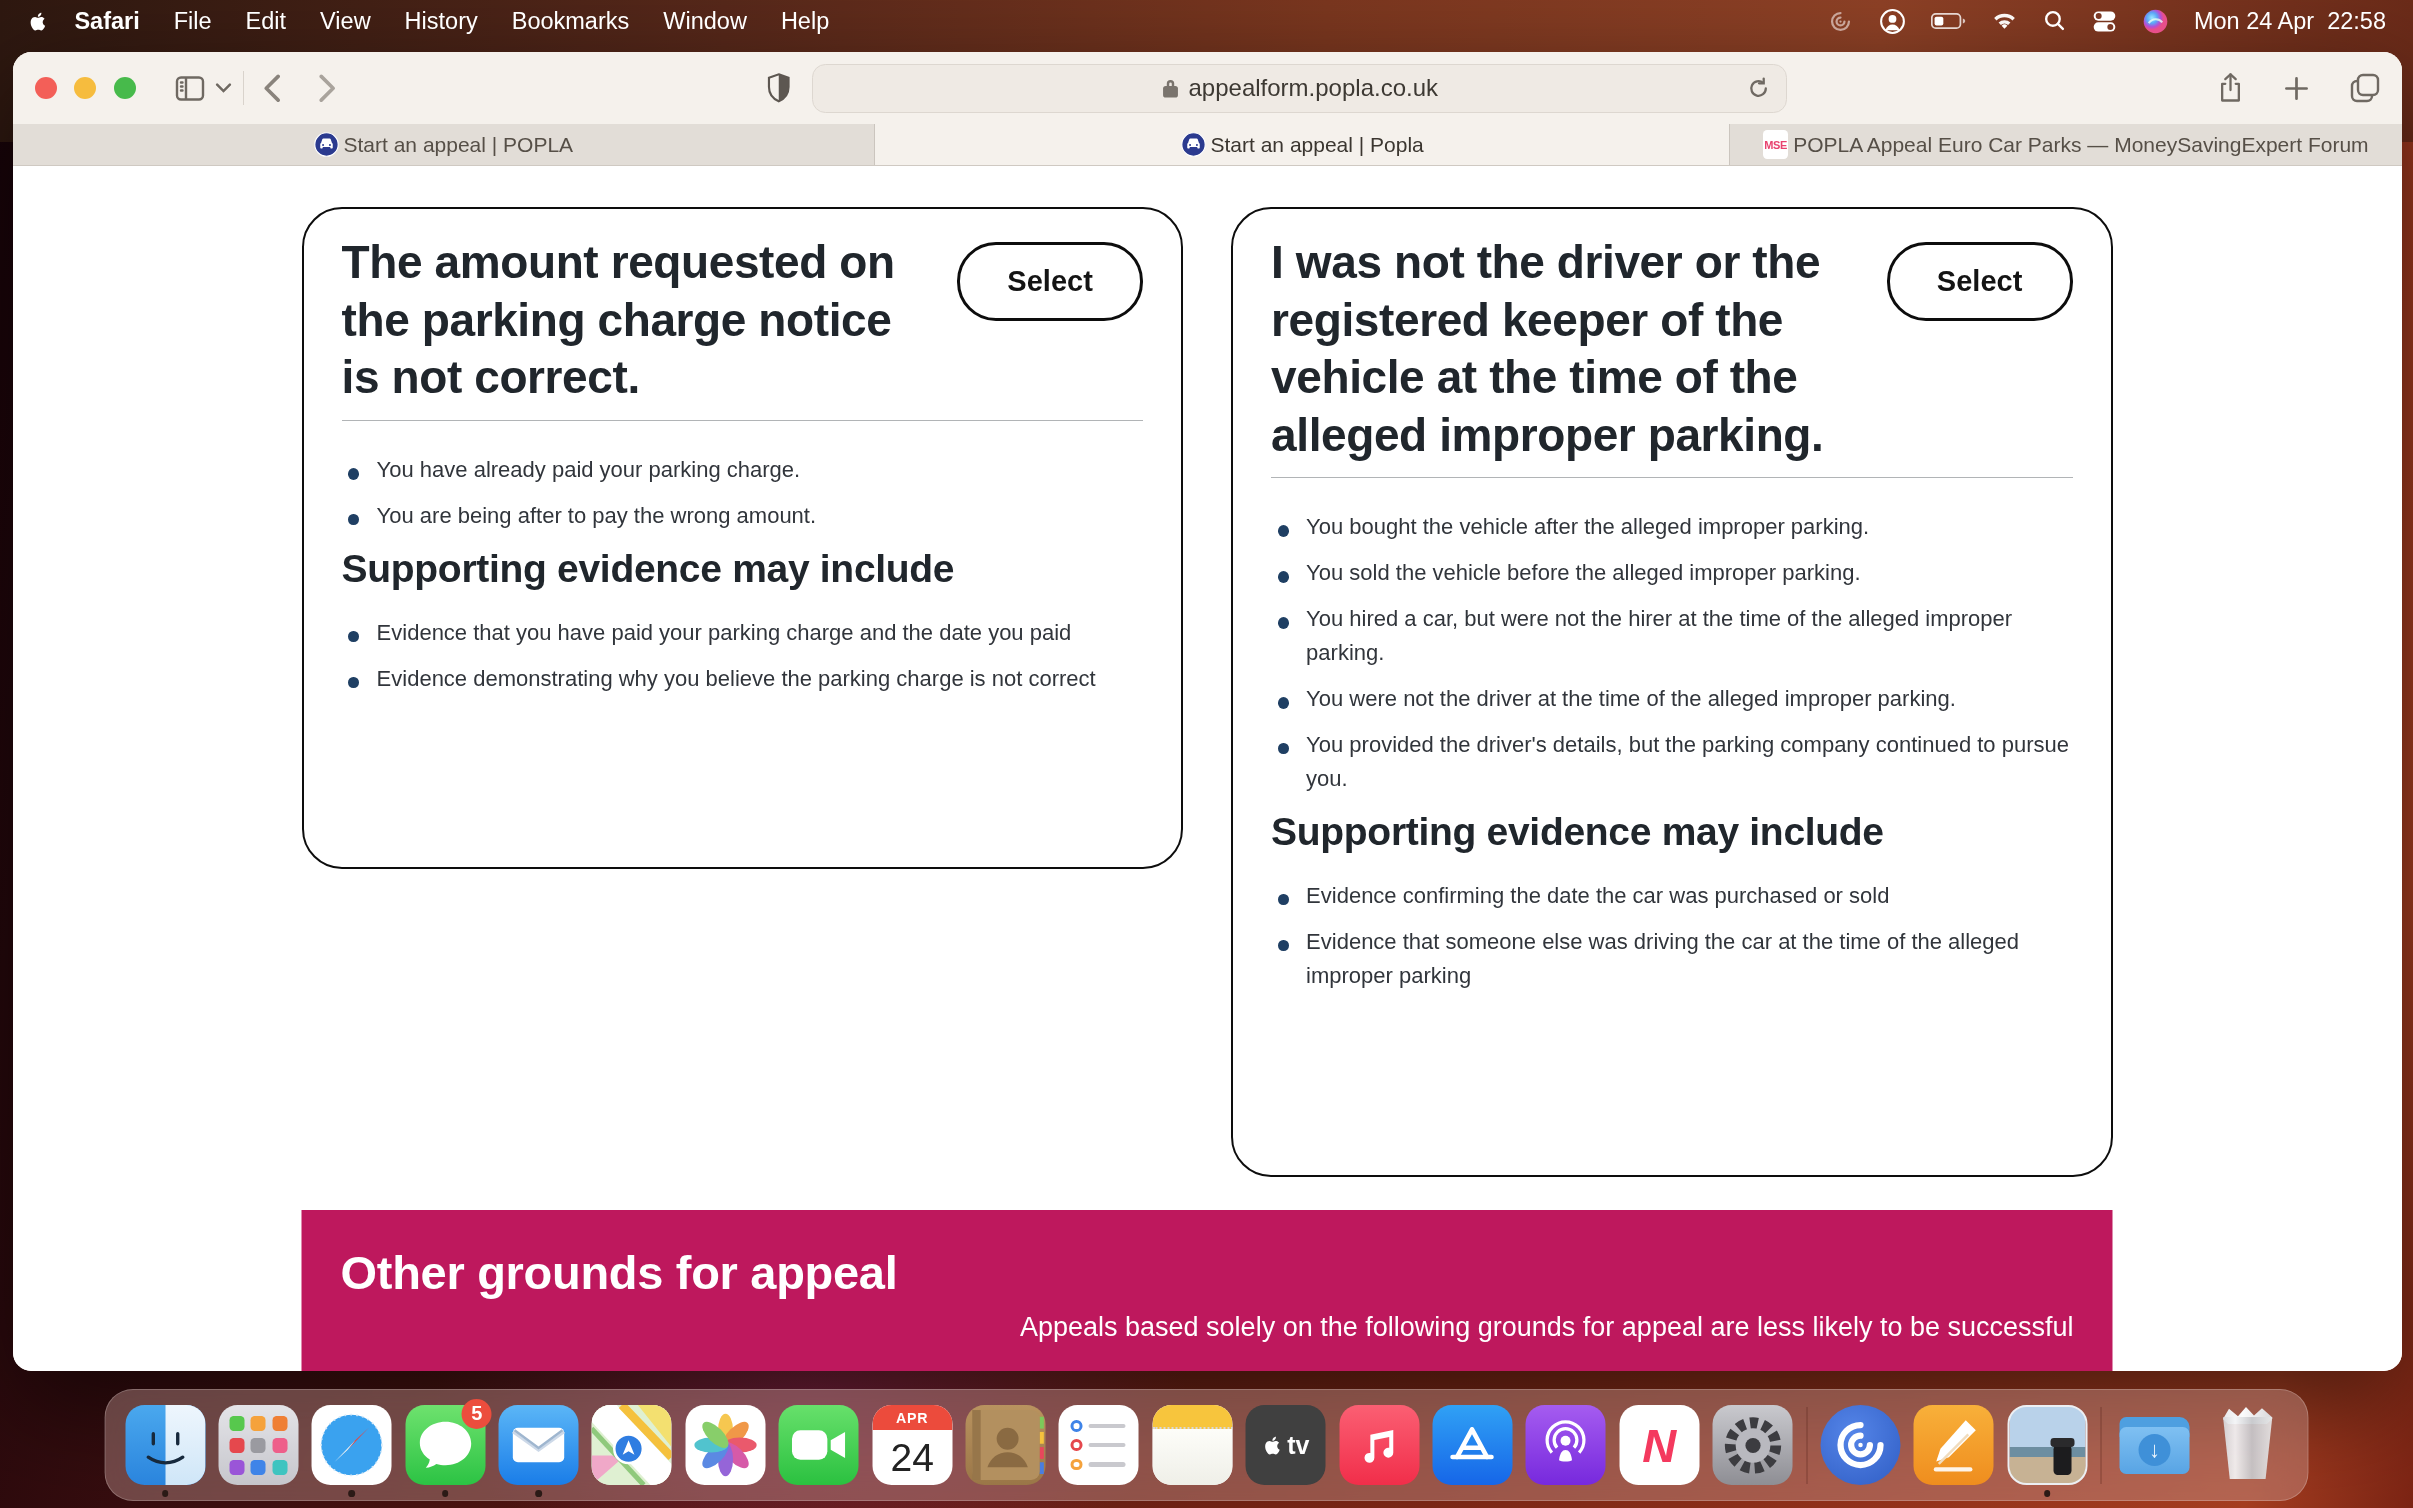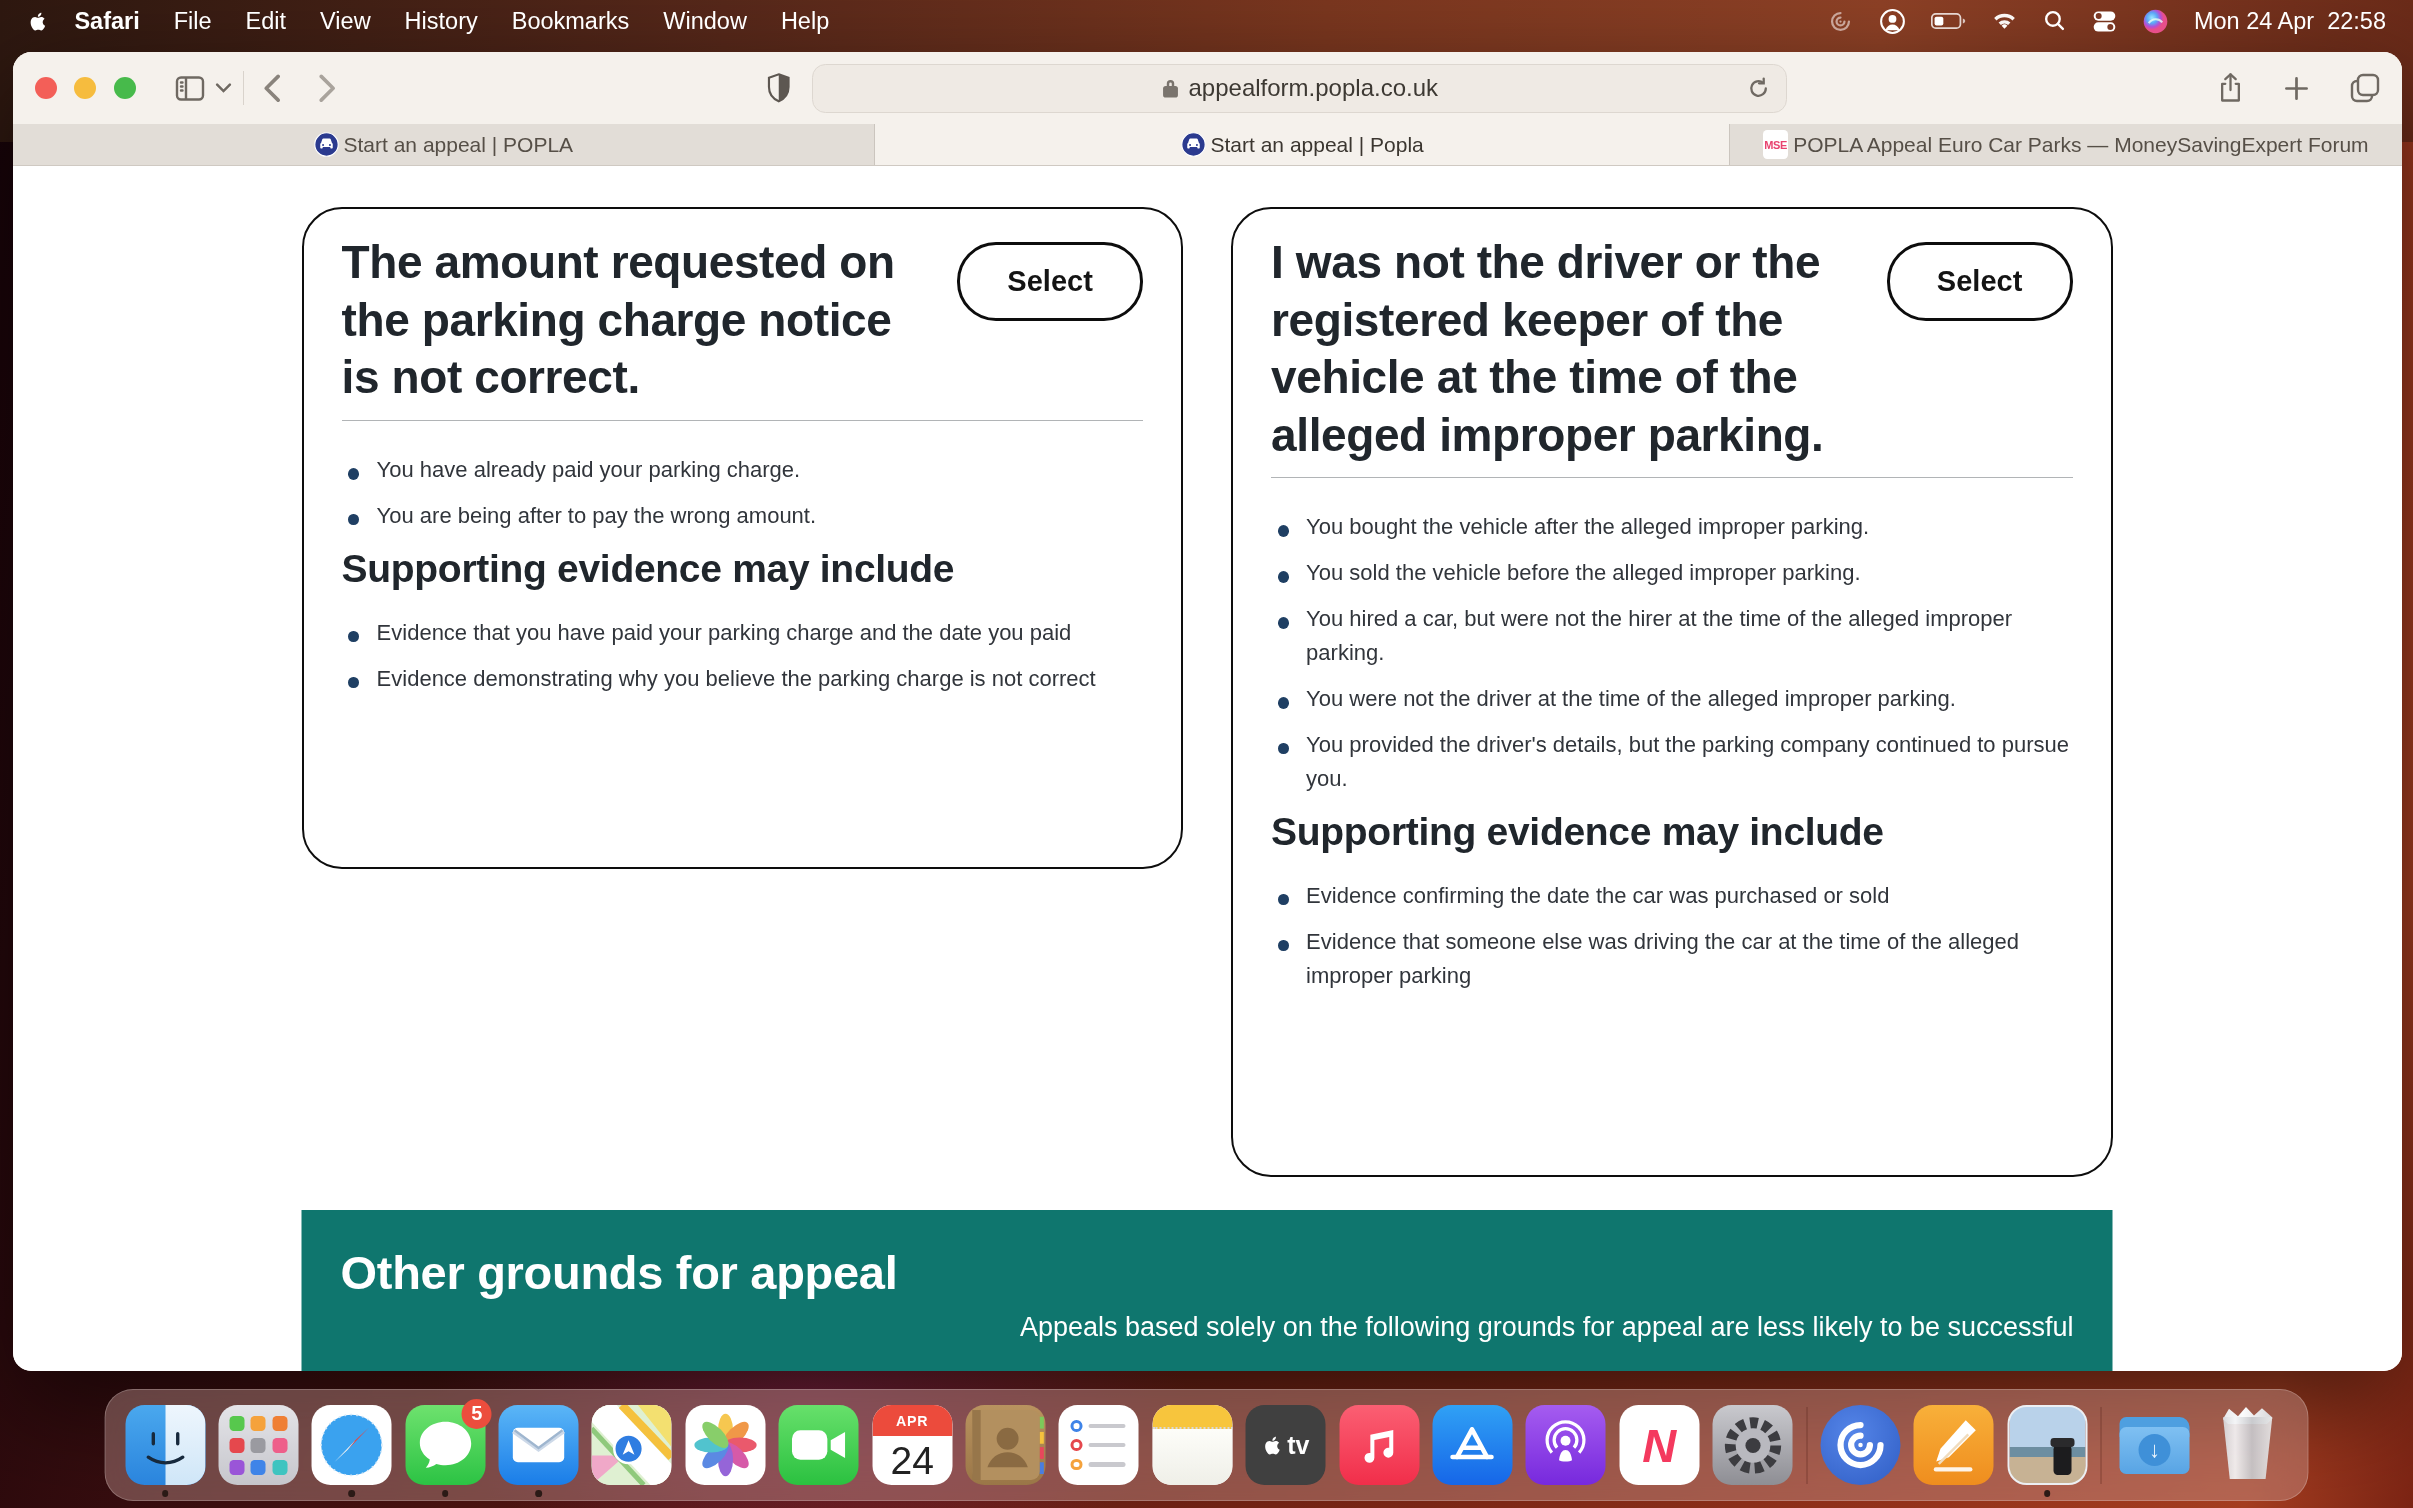--- a/index.html
+++ b/index.html
@@ -66,21 +66,21 @@
   .divider { border:none; border-top:1.7px solid #b1b4b6; margin-top:13.4px; }
   ul.blist { list-style:none; margin-top:32px; }
   ul.blist li { position:relative; font-size:22px; line-height:1.55; color:#31353b;
     padding-left:35px; margin-bottom:11.7px; }
   ul.blist li::before { content:""; position:absolute; left:6.7px; top:15px; width:11px; height:11.7px;
     border-radius:50%; background:#1f3f63; }
   .evi-h { font-size:39px; font-weight:700; color:#20262c; margin-top:14px; letter-spacing:-0.3px; }
   ul.blist.ev { margin-top:25px; }
 
   .banner { position:absolute; bottom:0; left:50%; transform:translateX(-50%); width:1811px; height:161px;
-    background:#0f766e; color:#fff; padding:35px 39px 0; }
+    background:#be185d; color:#fff; padding:35px 39px 0; }
   .banner-title { font-size:47px; font-weight:700; letter-spacing:-0.3px; }
   .banner-sub { font-size:27px; margin-top:11.7px; font-weight:400;text-align:right; }
 
   
   .dock { position:absolute; bottom:6.7px; left:50%; transform:translateX(-50%);
     height:112px; display:flex; align-items:center; gap:13.4px; padding:0 20px;
     background:rgba(210,165,160,.38); border:0.8px solid rgba(255,255,255,.22); border-radius:28.5px;
     backdrop-filter:blur(20px); z-index:20; }
   .dicon { position:relative; width:80px; height:80px; flex:none; }
   .tile { width:80px; height:80px; border-radius:19px; overflow:hidden; position:relative;
@@ -98,21 +98,21 @@
   .t-launch { background:linear-gradient(180deg,#e4e4e8,#c6c6cc); }
   .lp-grid { display:grid; grid-template-columns:repeat(3,15px); gap:6.7px; }
   .lp-grid i { width:15px; height:15px; border-radius:4.2px; display:block; }
   .t-safari { background:#fff; }
   .t-msg { background:linear-gradient(180deg,#6ee26e,#2cc344); }
   .t-mail { background:linear-gradient(180deg,#5bb6f7,#1a7de8); }
   .t-maps { background:#e9f3e2; }
   .t-photos { background:#fff; }
   .t-ft { background:linear-gradient(180deg,#67e06b,#2bc140); }
   .t-cal { background:#fff; flex-direction:column; }
-  .cal-top { width:100%; height:31px; background:#ec4b3c; color:#fff; font-size:14.2px; font-weight:700;
+  .cal-top { width:100%; height:25px; background:#ec4b3c; color:#fff; font-size:14.2px; font-weight:700;
     display:flex; align-items:center; justify-content:center; letter-spacing:0.8px;text-align:center; }
   .cal-day { flex:1; display:flex; align-items:center; justify-content:center; font-size:39px; color:#222; font-weight:300; }
   .t-contacts { background:linear-gradient(180deg,#b9935f,#9a7647); }
   .t-rem { background:#fff; flex-direction:column; gap:7.5px; align-items:flex-start; padding-left:11.7px; }
   .rem-row { display:flex; align-items:center; gap:6.7px; }
   .rem-ring { width:11.7px; height:11.7px; border-radius:50%; border:3.4px solid; }
   .rem-line { width:37px; height:4.2px; border-radius:2.5px; background:#c9c9ce; }
   .t-notes { background:#fff; flex-direction:column; }
   .notes-top { width:100%; height:23.5px; background:#f7c53d; border-bottom:2.5px dotted #d9d9de; }
   .t-tv { background:#404040; color:#fff; font-size:25px; font-weight:700; }

